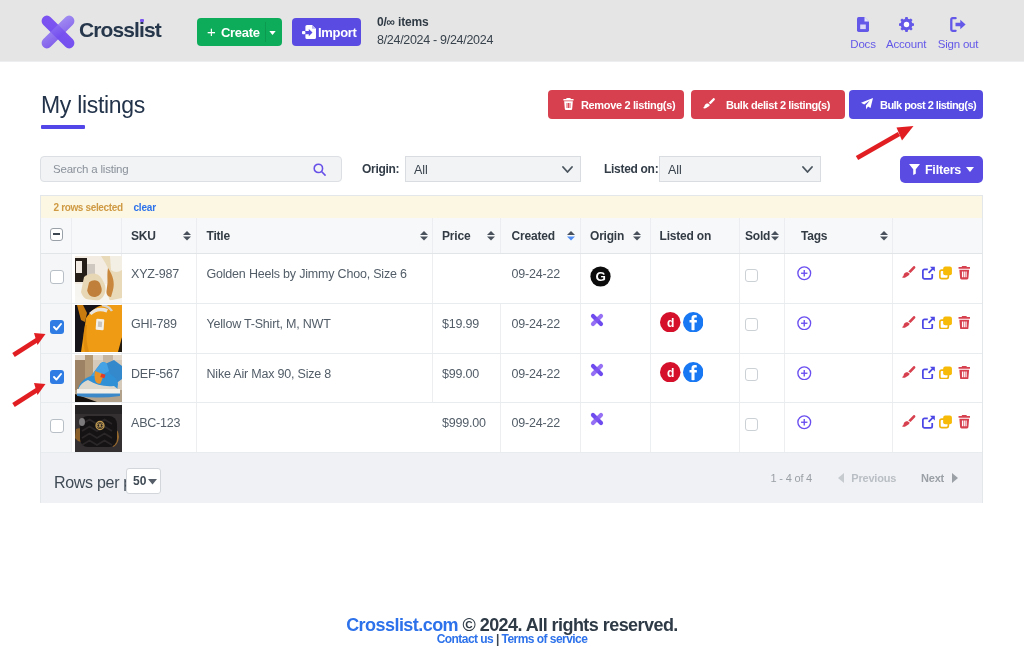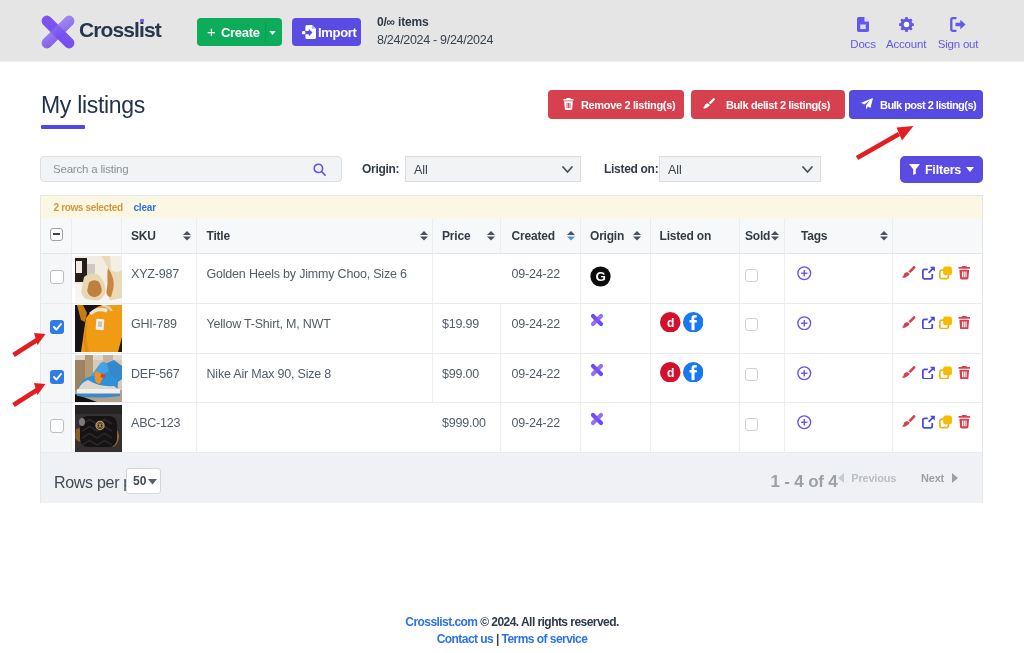--- a/index.html
+++ b/index.html
@@ -29,21 +29,21 @@
 #tbl { position:absolute; left:40px; top:195px; width:943px; height:308px; border:1px solid #e4e7ea; background:#fff; }
 #banner { position:absolute; left:0; top:0; width:941px; height:22px; background:#fbf7e3; }
 #thead { position:absolute; left:0; top:22px; width:941px; height:36px; background:#f7f8fa; border-bottom:1px solid #e2e5e8; }
 .hcell { position:absolute; top:0; height:35px; border-right:1px solid #ebedf0; }
 .hlbl { position:absolute; top:11px; font-size:12px; font-weight:bold; color:#333c45; letter-spacing:-0.2px; }
 .row { position:absolute; left:0; width:941px; background:#fff; border-bottom:1px solid #e9ecef; }
 .cell { position:absolute; top:0; height:100%; border-right:1px solid #eceef0; }
 .cell.cb { background:#f5f6f8; }
 .txt { position:absolute; top:13px; font-size:12.5px; color:#525d68; letter-spacing:-0.2px; white-space:nowrap; }
 #pgbar { position:absolute; left:0; top:257px; width:941px; height:50px; background:#f0f1f4; }
-#foot1 { position:absolute; left:0; top:615px; width:1024px; text-align:center; font-size:12px; color:#2e3a46; font-weight:bold; letter-spacing:-0.55px; }
+#foot1 { position:absolute; left:0; top:615px; width:1024px; text-align:center; font-size:18px; color:#2e3a46; font-weight:bold; letter-spacing:-0.55px; }
 #foot2 { position:absolute; left:0; top:632px; width:1024px; text-align:center; font-size:12px; color:#2d72ea; font-weight:bold; letter-spacing:-0.55px; }
 .lnk { color:#2d72ea; }
 </style>
 </head>
 <body>
 <div id="page">
 <div id="topbar">
 <svg class="abs" style="left:40px;top:14px" width="36" height="36" viewBox="0 0 36 36">
 <defs>
           <linearGradient id="lgA" x1="0" y1="0" x2="1" y2="1">
@@ -506,21 +506,21 @@
             </svg></span>
         </div>
       </div>
       <div id="pgbar">
   <span style="position:absolute;left:13px;top:21px;font-size:16px;color:#3f4a55;letter-spacing:-0.3px">Rows per page:</span>
   <span style="position:absolute;left:84.5px;top:15px;width:35px;height:26px;background:#fff;border:1px solid #d3d7db;border-radius:3px"></span>
   <span style="position:absolute;left:92px;top:21px;font-size:12px;font-weight:bold;color:#3f4a55">50</span>
   <svg style="position:absolute;left:107px;top:26px" width="9" height="5.5" viewBox="0 0 9 5.5">
           <path d="M0 0 L4.5 5.5 L9 0 Z" fill="#555e68"></path>
         </svg>
-  <span style="position:absolute;left:729.6px;top:19px;font-size:17px;font-weight:bold;color:#9aa0a6;letter-spacing:-0.2px">1 - 4 of 4</span>
+  <span style="position:absolute;left:729.6px;top:19px;font-size:11px;font-weight:normal;color:#9aa0a6;letter-spacing:-0.2px">1 - 4 of 4</span>
   <svg style="position:absolute;left:796.6px;top:20px" width="6" height="10" viewBox="0 0 6 10">
           <path d="M6 0 L0 5 L6 10 Z" fill="#c6cbd0"></path>
         </svg>
   <span style="position:absolute;left:810.3px;top:19px;font-size:11px;font-weight:bold;color:#b9bfc5;letter-spacing:-0.2px">Previous</span>
   <span style="position:absolute;left:880px;top:19px;font-size:11px;font-weight:bold;color:#9aa0a6;letter-spacing:-0.2px">Next</span>
   <svg style="position:absolute;left:911.4px;top:20px" width="6" height="10" viewBox="0 0 6 10">
           <path d="M0 0 L6 5 L0 10 Z" fill="#9aa0a6"></path>
         </svg>
 </div>
     </div>

